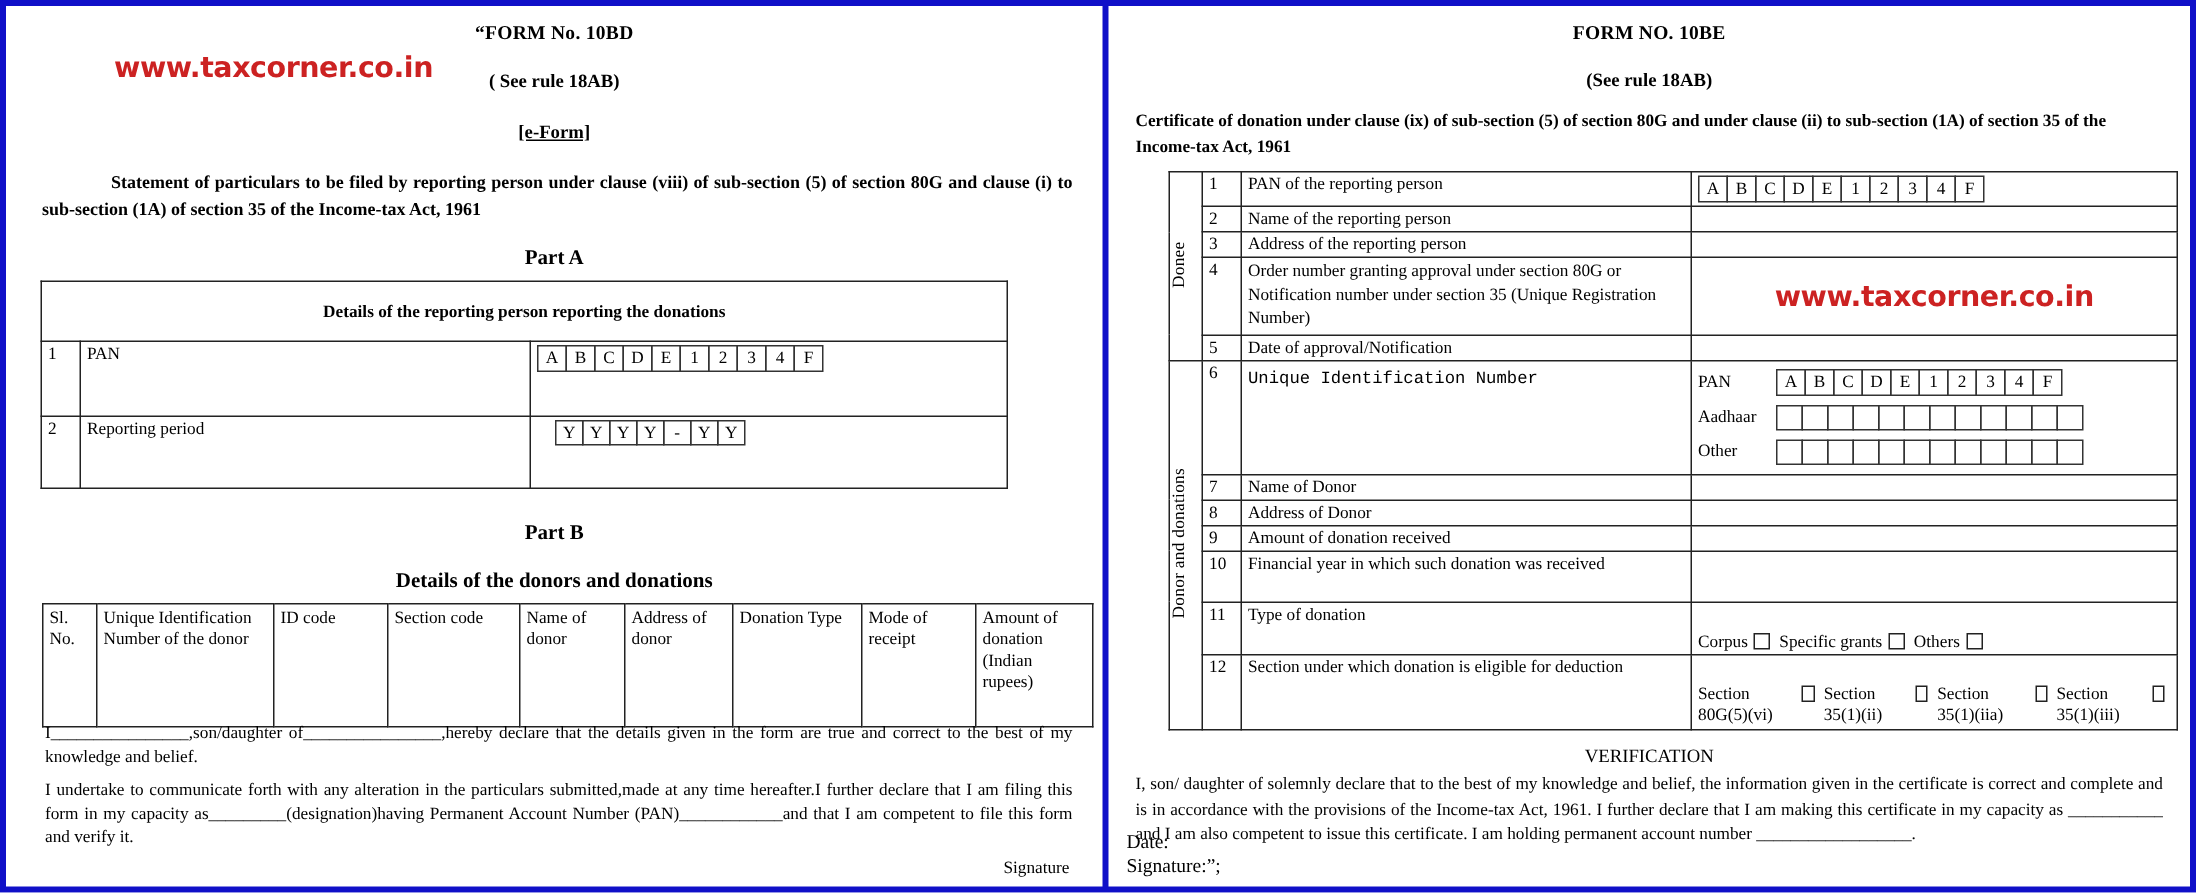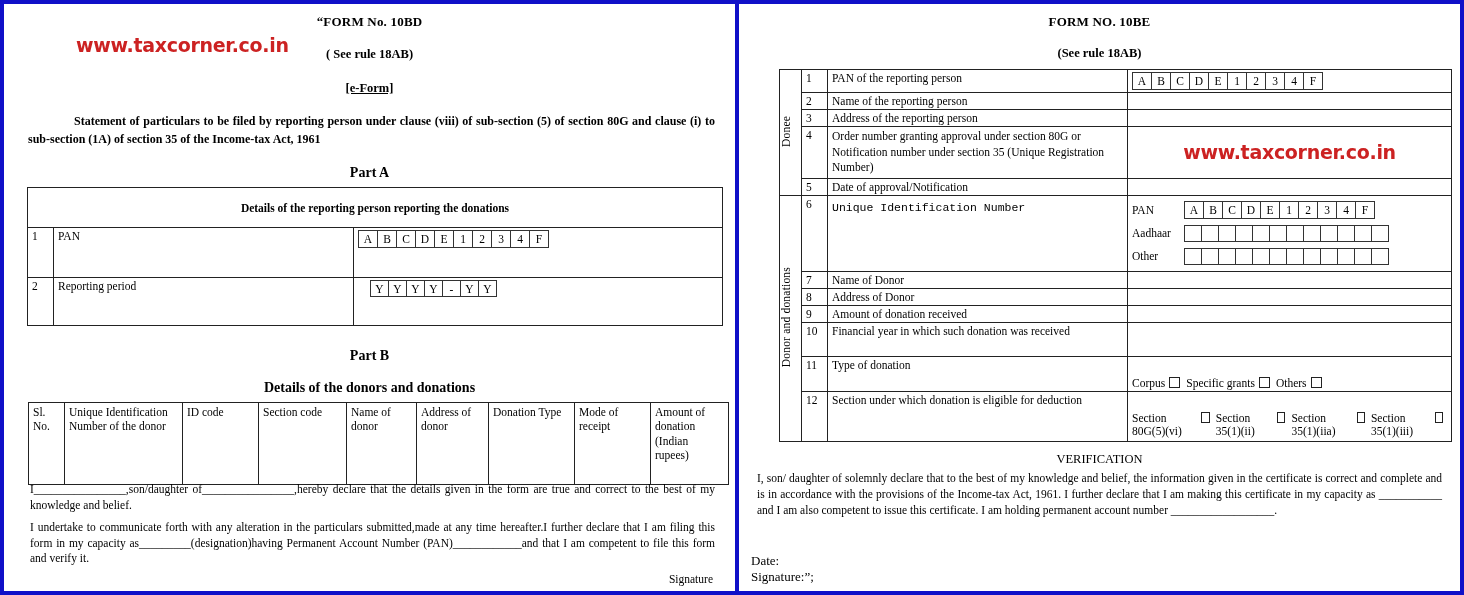--- a/index.html
+++ b/index.html
@@ -61,21 +61,21 @@
   table.frm td, table.frm th {
     border: 1px solid #222;
     font-size: 11.5px;
     font-weight: normal;
     vertical-align: top;
     padding: 2px 4px;
     text-align: left;
   }
 
   
-  .partA { width: 696px; margin: 6px 0 0 13px; }
+  .partA { width: 645px; margin: 6px 0 0 13px; }
   .partA td { font-size: 11.5px; }
   .pa-head { text-align: center !important; font-weight: bold !important; height: 40px; vertical-align: middle !important; }
   .pa-sl { width: 26px; text-align: left; }
   .pa-lbl { width: 300px; }
   .pa-val { }
   .rowA { height: 50px; }
   .rowB { height: 48px; }
 
   
   .partB { width: 700px; margin: 6px 0 0 14px; table-layout: fixed; }
@@ -260,20 +260,21 @@
     </div>
   </div>
 
   <div class="panel panel-right">
     <div class="inner">
 
       <div class="ctr t-title r-head">FORM NO. 10BE</div>
 
       <div class="ctr t-sub" style="margin-top:16px;">(See rule 18AB)</div>
 
+      <div class="be-para">Certificate of donation under clause (ix) of sub-section (5) of section 80G and under clause (ii) to sub-section (1A) of section 35 of the Income-tax Act, 1961</div>
 
       <table class="frm beTable">
         <colgroup>
           <col style="width:22px">
             <col style="width:26px">
           <col style="width:300px">
             <col style="width:324px">
         </colgroup>
 
         <tbody>

